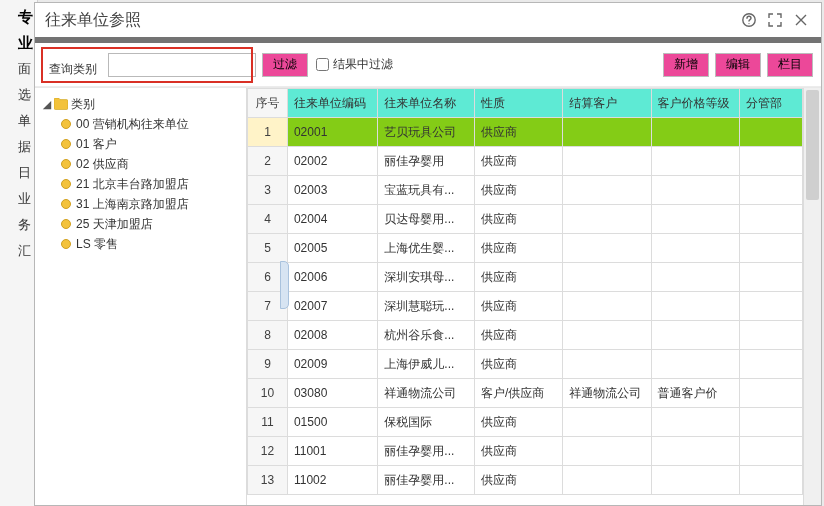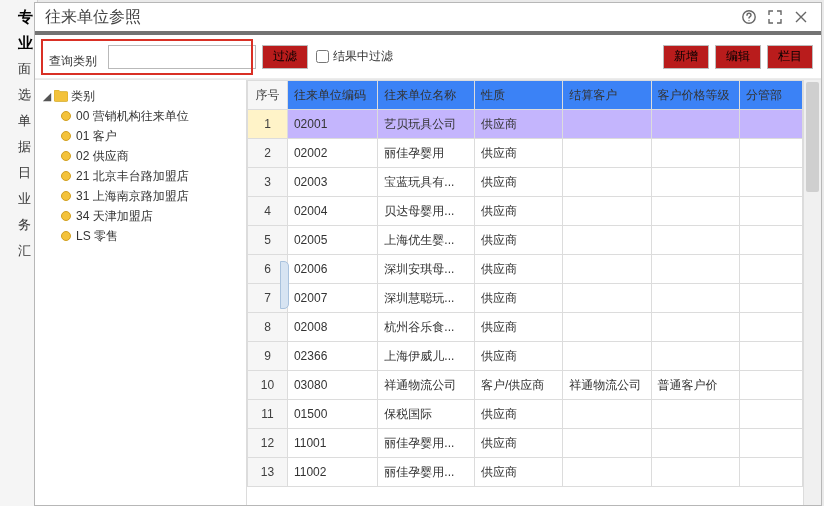--- a/index.html
+++ b/index.html
@@ -2,61 +2,61 @@
 <html><head>
 <meta charset="utf-8">
 <style>
 *{box-sizing:border-box;margin:0;padding:0}
 html,body{width:824px;height:506px;overflow:hidden;font-family:"Microsoft YaHei","SimSun",Arial,sans-serif;font-size:12px;color:#333;background:#f0f0f0}
 .bg{position:absolute;inset:0;background:#eaeaea}
 .bg-left{position:absolute;left:0;top:0;width:38px;height:100%;background:#f5f5f5;border-right:1px solid #d0d0d0}
 .bg-left .peek{padding:4px 18px;line-height:26px;color:#333;font-size:13px}
 .peek-title{font-weight:700;font-size:15px;color:#000}
 .dialog{position:absolute;left:34px;top:2px;right:2px;bottom:0;background:#fff;border:1px solid #b7b7b7;display:flex;flex-direction:column}
-.titlebar{height:32px;display:flex;align-items:center;padding:0 10px;border-bottom:4px solid #737373}
+.titlebar{height:40px;display:flex;align-items:center;padding:0 10px;border-bottom:6px solid #737373}
 .titlebar .title{font-size:16px;color:#444}
 .titlebar .spacer{flex:1}
 .tb-ico{width:20px;height:20px;display:flex;align-items:center;justify-content:center;margin-left:6px;color:#555;cursor:pointer}
 .tb-ico svg{width:16px;height:16px;stroke:#666;fill:none;stroke-width:1.4}
 .toolbar{height:44px;display:flex;align-items:center;padding:0 8px;border-bottom:1px solid #ececec;position:relative}
 .highlight-box{position:absolute;left:6px;top:4px;width:212px;height:36px;border:2px solid #d93025;pointer-events:none;z-index:5}
 .lbl{margin:10px 3px 0 6px}
 .combo{position:relative;width:132px;height:24px;border:1px solid #b9b9b9;display:flex;align-items:center}
 .combo input{border:none;outline:none;width:100%;height:100%;padding:0 18px 0 4px;font-size:12px;background:#fff}
 .combo input.sel{background:#2b66c7;color:#fff}
 .combo .caret{position:absolute;right:0;top:0;width:16px;height:22px;border-left:1px solid #cfcfcf;display:flex;align-items:center;justify-content:center;background:#f6f6f6;cursor:pointer}
 .combo .caret svg{width:8px;height:8px;fill:#555}
 .txt{width:148px;height:24px;border:1px solid #b9b9b9;margin-left:8px;outline:none;padding:0 4px;font-size:12px}
-.btn{height:24px;border:1px solid #bcbcbc;background:#b91c1c;padding:0 10px;font-size:12px;margin-left:6px;cursor:pointer}
+.btn{height:24px;border:1px solid #bcbcbc;background:#ec4899;padding:0 10px;font-size:12px;margin-left:6px;cursor:pointer}
 .chk-wrap{display:flex;align-items:center;margin-left:8px}
 .chk-wrap input{margin-right:4px}
 .tool-spacer{flex:1}
 .body{flex:1;display:flex;min-height:0;border-top:1px solid #e8e8e8}
 .tree{width:212px;border-right:1px solid #dcdcdc;padding:6px 0 0 4px;overflow:auto}
 .tree-node{display:flex;align-items:center;height:20px;padding-left:2px}
 .expander{width:12px;text-align:center;color:#555;cursor:pointer;font-size:11px}
 .folder-ico{width:14px;height:12px;margin:0 3px 0 1px}
 .folder-ico svg{width:14px;height:12px}
 .tree-children{padding-left:22px}
 .tree-leaf{display:flex;align-items:center;height:20px}
 .bullet{width:10px;height:10px;border-radius:50%;background:#f3c23b;border:1px solid #d1a020;margin-right:5px}
 .grid{flex:1;display:flex;min-width:0}
 .grid-inner{flex:1;overflow:hidden;position:relative}
 table{border-collapse:collapse;width:100%;table-layout:fixed}
 th,td{border:1px solid #dcdcdc;padding:0 6px;height:29px;text-align:left;font-weight:400;white-space:nowrap;overflow:hidden;text-overflow:ellipsis}
-thead th{background:#3b82f6;color:#333;position:sticky;top:0}
+thead th{background:#5eead4;color:#333;position:sticky;top:0}
 col.c-idx{width:38px}
 col.c-code{width:86px}
 col.c-name{width:92px}
 col.c-type{width:84px}
 col.c-settle{width:84px}
 col.c-price{width:84px}
 col.c-mgr{width:60px}
 td.idx,th.idx{text-align:center;color:#404040;background:#f6f6f6}
-tbody tr:first-child td{background:#c4b5fd}
+tbody tr:first-child td{background:#84cc16}
 tbody tr:first-child td.idx{background:#fff3c8}
 .vscroll{width:18px;background:#f0f0f0;border-left:1px solid #dcdcdc;position:relative}
 .vscroll .thumb{position:absolute;left:2px;right:2px;top:2px;height:110px;background:#cfcfcf;border-radius:2px}
 .left-handle{position:absolute;left:245px;top:258px;width:9px;height:48px;background:#d7e4f2;border:1px solid #a9c2dd;border-radius:0 5px 5px 0;z-index:4;cursor:pointer}
 </style>
 </head>
 <body>
 
 <div class="bg">
   <div class="bg-left">
@@ -134,21 +134,21 @@
           <div class="tree-leaf">
             <span class="bullet"></span>
             <span>21 北京丰台路加盟店</span>
           </div>
           <div class="tree-leaf">
             <span class="bullet"></span>
             <span>31 上海南京路加盟店</span>
           </div>
           <div class="tree-leaf">
             <span class="bullet"></span>
-            <span>34 天津加盟店</span>
+            <span>25 天津加盟店</span>
           </div>
           <div class="tree-leaf">
             <span class="bullet"></span>
             <span>LS 零售</span>
           </div>
         </div>
     </div>
 
     <div class="left-handle"></div>
 
@@ -243,21 +243,21 @@
                 <td class="idx">8</td>
                 <td>02008</td>
                 <td>杭州谷乐食...</td>
                 <td>供应商</td>
                 <td></td>
                 <td></td>
                 <td></td>
               </tr>
               <tr>
                 <td class="idx">9</td>
-                <td>02366</td>
+                <td>02009</td>
                 <td>上海伊威儿...</td>
                 <td>供应商</td>
                 <td></td>
                 <td></td>
                 <td></td>
               </tr>
               <tr>
                 <td class="idx">10</td>
                 <td>03080</td>
                 <td>祥通物流公司</td>

